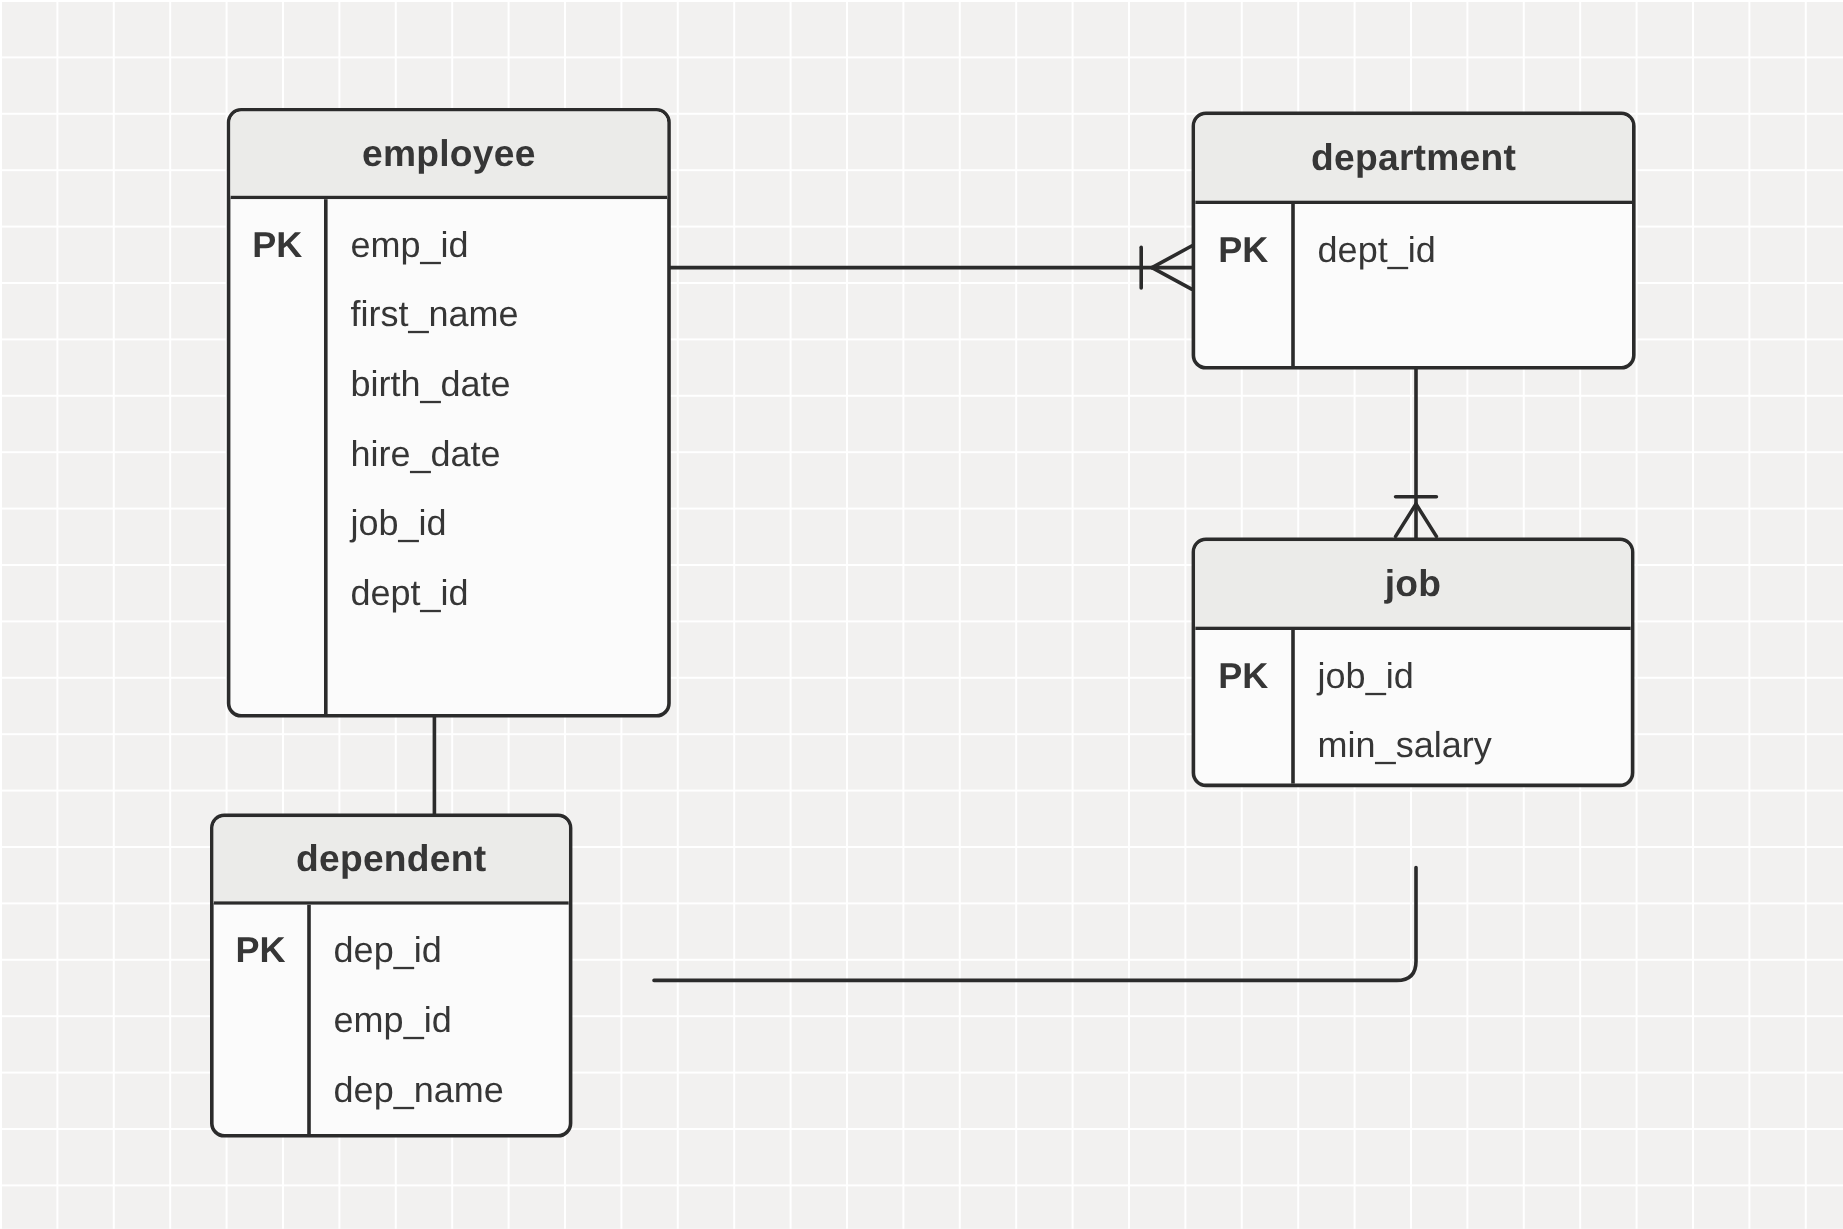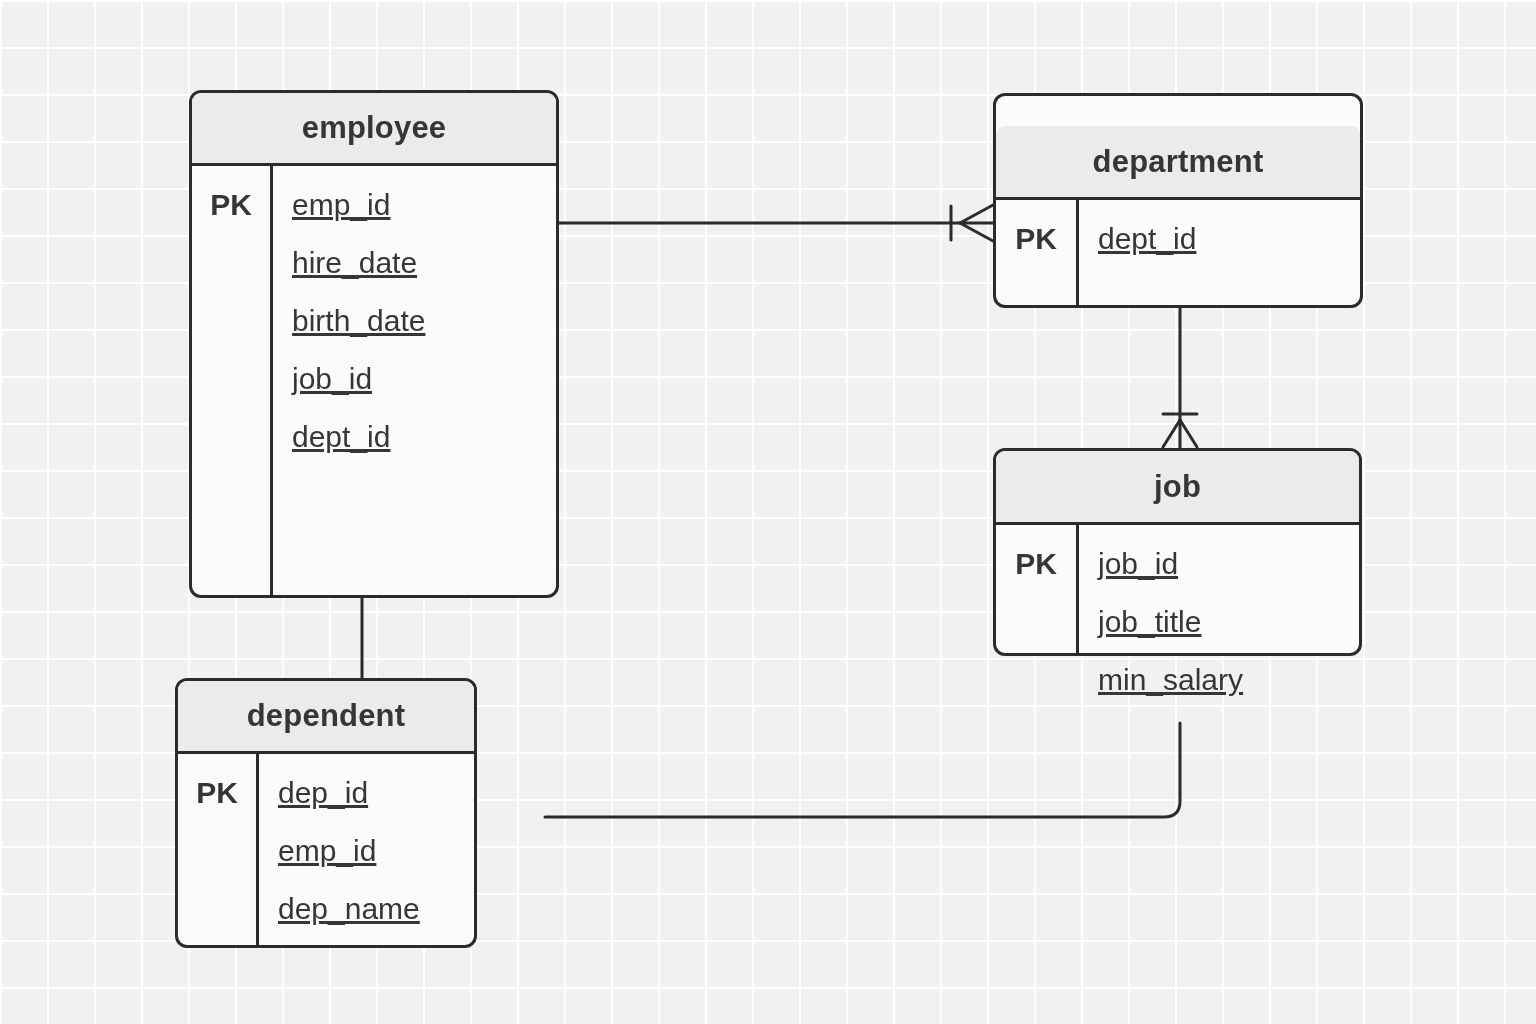--- a/index.html
+++ b/index.html
@@ -75,21 +75,20 @@
   .fields-col {
     flex: 1 1 auto;
     padding-top: 10px;
     padding-left: 19px;
   }
   .field-row {
     height: 58px;
     display: flex;
     align-items: center;
     font-size: 30px;
-    text-decoration: underline;
   }
 </style>
 </head>
 <body>
 
 <div id="canvas" style="background-size: 47px 47px;">
     <svg id="relationship-layer" width="1536" height="1024" viewBox="0 0 1536 1024">
       <g>
         <path d="M545 223 H993" fill="none" stroke="#2b2b2b" stroke-width="3" stroke-linecap="round"></path>
         <path d="M951 206 L951 240" fill="none" stroke="#2b2b2b" stroke-width="3" stroke-linecap="round"></path>
@@ -112,29 +111,30 @@
     <div class="entity" style="left: 189px; top: 90px; width: 370px; height: 508px;">
       <div class="entity-header" style="height: 73px;">
         <span>employee</span>
       </div>
       <div class="entity-body">
         <div class="pk-col" style="width: 81px;">
           <div class="pk-label">PK</div>
         </div>
         <div class="fields-col">
           <div class="field-row">emp_id</div>
+          <div class="field-row">first_name</div>
+          <div class="field-row">birth_date</div>
           <div class="field-row">hire_date</div>
-          <div class="field-row">birth_date</div>
           <div class="field-row">job_id</div>
           <div class="field-row">dept_id</div>
         </div>
       </div>
     </div>
     <div class="entity" style="left: 993px; top: 93px; width: 370px; height: 215px;">
-      <div class="entity-header" style="height: 74px; margin-top: 30px;">
+      <div class="entity-header" style="height: 74px;">
         <span>department</span>
       </div>
       <div class="entity-body">
         <div class="pk-col" style="width: 83px;">
           <div class="pk-label">PK</div>
         </div>
         <div class="fields-col">
           <div class="field-row">dept_id</div>
         </div>
       </div>
@@ -142,21 +142,20 @@
     <div class="entity" style="left: 993px; top: 448px; width: 369px; height: 208px;">
       <div class="entity-header" style="height: 74px;">
         <span>job</span>
       </div>
       <div class="entity-body">
         <div class="pk-col" style="width: 83px;">
           <div class="pk-label">PK</div>
         </div>
         <div class="fields-col">
           <div class="field-row">job_id</div>
-          <div class="field-row">job_title</div>
           <div class="field-row">min_salary</div>
         </div>
       </div>
     </div>
     <div class="entity" style="left: 175px; top: 678px; width: 302px; height: 270px;">
       <div class="entity-header" style="height: 73px;">
         <span>dependent</span>
       </div>
       <div class="entity-body">
         <div class="pk-col" style="width: 81px;">

